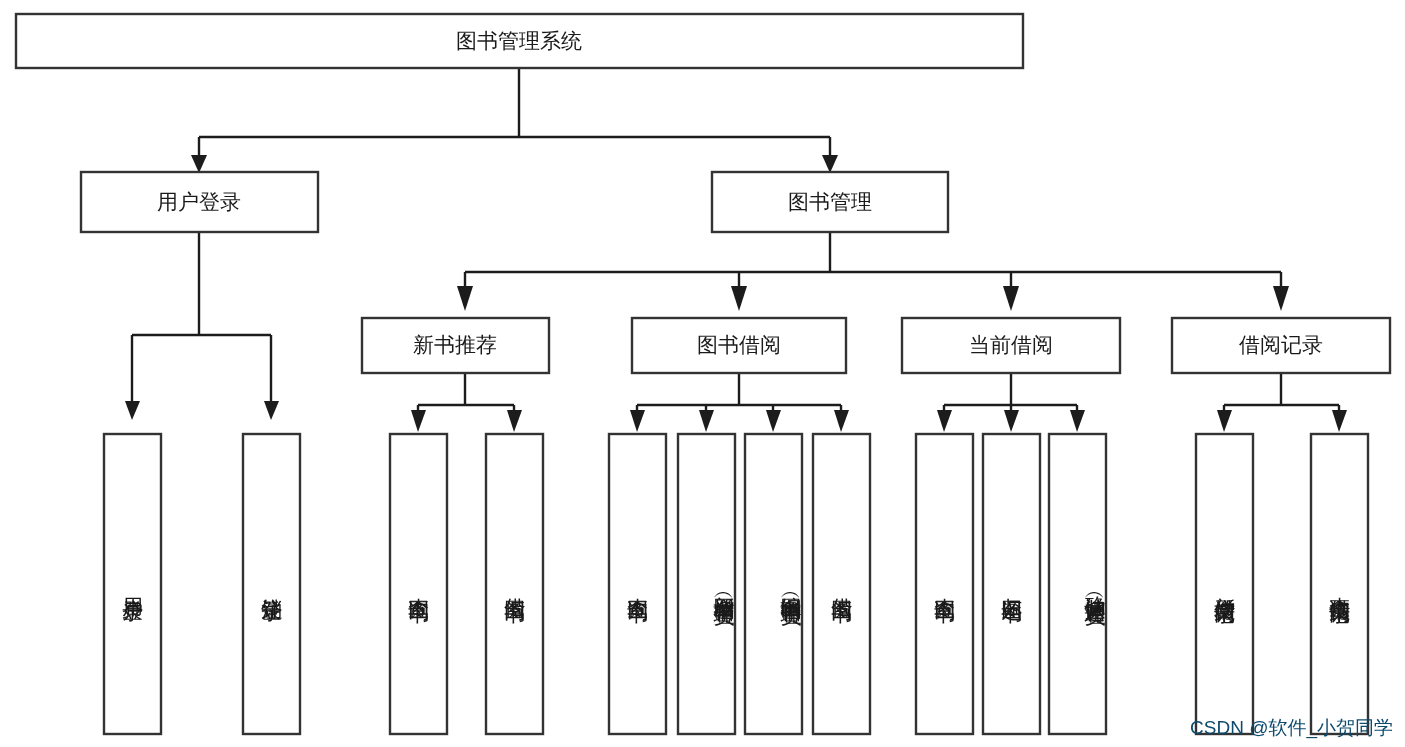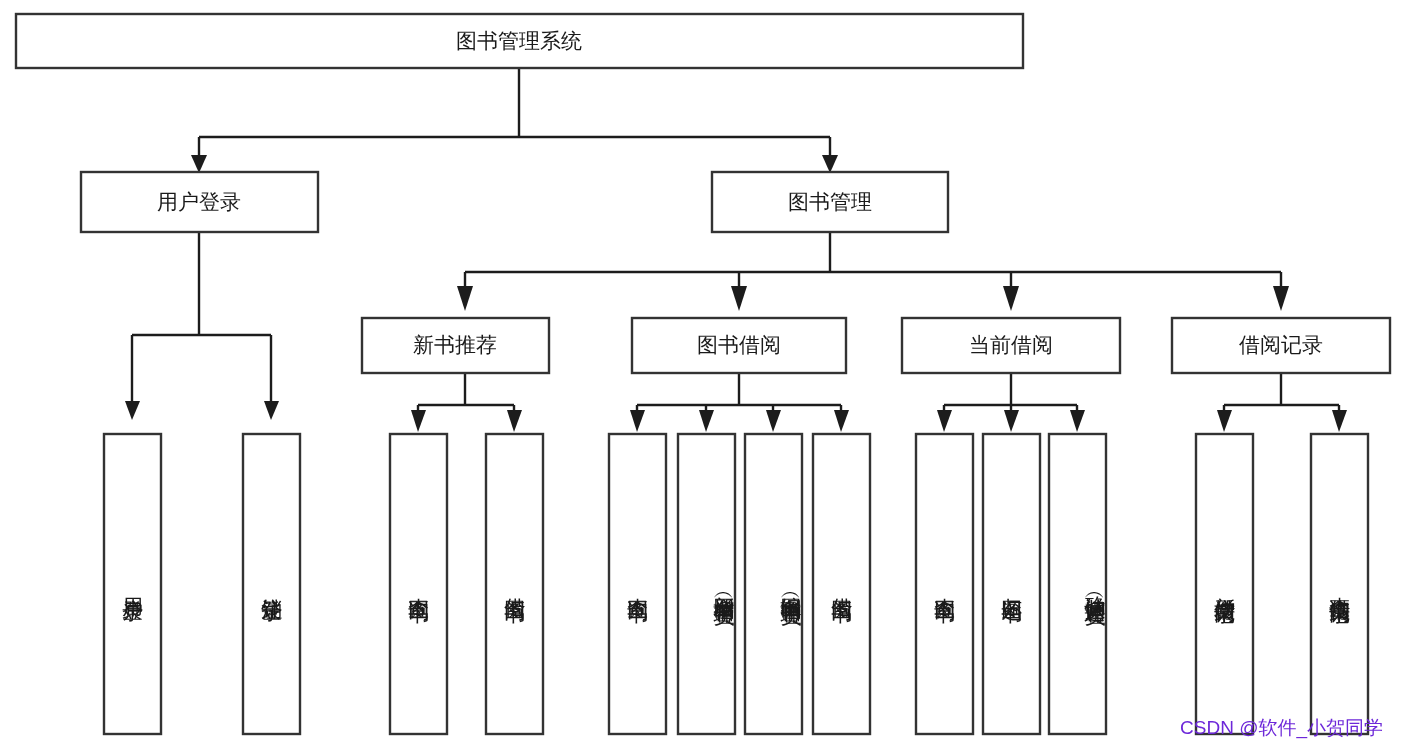--- a/index.html
+++ b/index.html
@@ -60,25 +60,25 @@
     display: flex;
     align-items: flex-start;
     justify-content: center;
     pointer-events: none;
   }
   .node-label-v.centered {
     align-items: center;
   }
   .watermark {
     position: absolute;
-    right: 22px;
+    right: 12px;
     bottom: 6px;
     font-family: "Liberation Sans", "DejaVu Sans", sans-serif;
     font-size: 19px;
-    color: #6d28d9;
+    color: #0c4a6e;
     white-space: nowrap;
   }
 </style>
 </head>
 <body>
 
 <div id="diagram-root">
 
   <svg class="diagram-canvas" viewBox="0 0 1405 747" xmlns="http://www.w3.org/2000/svg">
 

